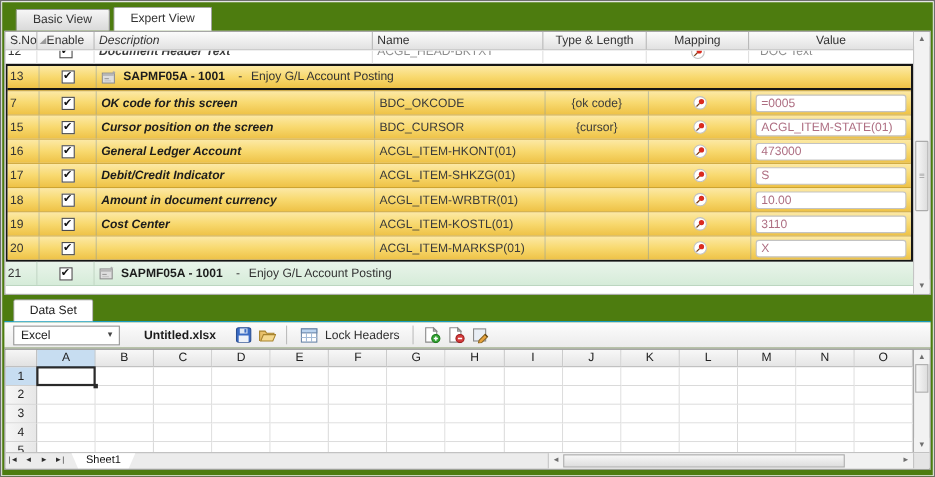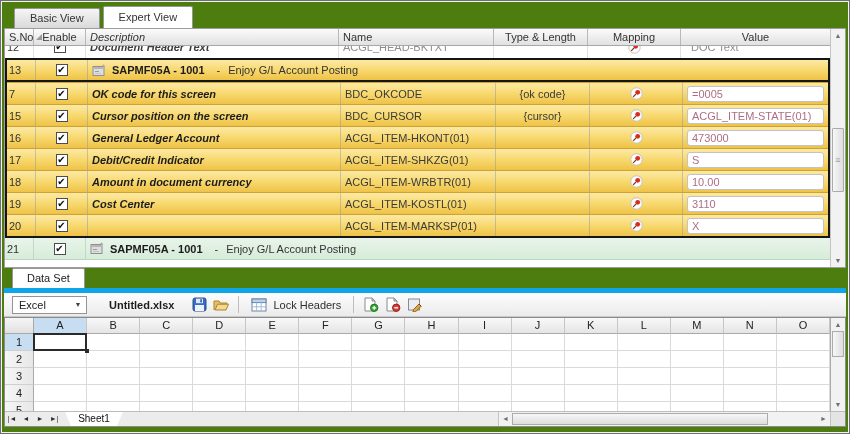--- a/index.html
+++ b/index.html
@@ -61,27 +61,27 @@
   .sbtn { height:13px; background:#f2f2f2; text-align:center; font-size:7px; color:#6f6f6f; line-height:13px; }
   .sbtn.up::before{content:"▲";} .sbtn.down::before{content:"▼";}
   .strack { flex:1; position:relative; }
   .sthumb { position:absolute; left:1px; right:1px; top:86px; height:64px;
             background:linear-gradient(90deg,#f7f7f7,#dedede); border:1px solid #ababab; border-radius:1px;
             display:flex; align-items:center; justify-content:center; color:#9a9a9a; font-size:9px; }
   .sthumb::before { content:"≡"; }
 
   
   .splitter { height:4px; }
-  .ds-tabstrip { height:21px; display:flex; align-items:flex-end; padding-left:8px; border-bottom:5px solid #0ea5e9; }
+  .ds-tabstrip { height:21px; display:flex; align-items:flex-end; padding-left:8px; border-bottom:1px solid #0ea5e9; }
   .dstab { height:20px; line-height:19px; background:#fff; border:1px solid #979797; border-bottom:none;
            border-radius:2px 2px 0 0; padding:0 14px; }
 
   .toolbar { height:24px; background:linear-gradient(#fdfdfd,#ebebeb); border-bottom:1px solid #c9c9c9;
              display:flex; align-items:center; padding:0 8px; }
-  .combo { width:75px; height:18px; border:1px solid #949494; background:#fff; display:flex; align-items:center; padding-left:6px; }
+  .combo { width:97px; height:18px; border:1px solid #949494; background:#fff; display:flex; align-items:center; padding-left:6px; }
   .combo-arrow { margin-left:auto; width:16px; text-align:center; font-size:7px; color:#444; }
   .combo-arrow::before { content:"▼"; }
   .fname { font-weight:bold; margin:0 14px 0 22px; color:#1c1c1c; }
   .tico { display:flex; align-items:center; justify-content:center; width:22px; height:20px; }
   .tsep { width:1px; height:17px; background:#bdbdbd; margin:0 6px; }
   .tbtn { display:flex; align-items:center; gap:5px; padding:1px 6px; color:#2e2e2e; }
 
   
   .sheet { height:110px; border:1px solid #8b8b8b; background:#fff; display:flex; flex-direction:column; overflow:hidden; }
   .gridwrap { height:94px; display:flex; overflow:hidden; }

